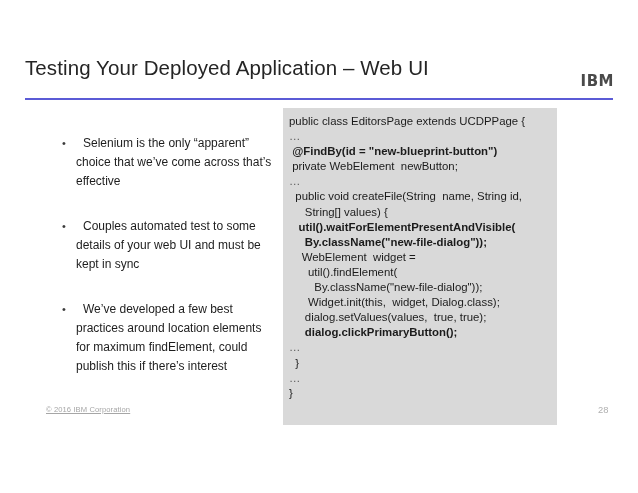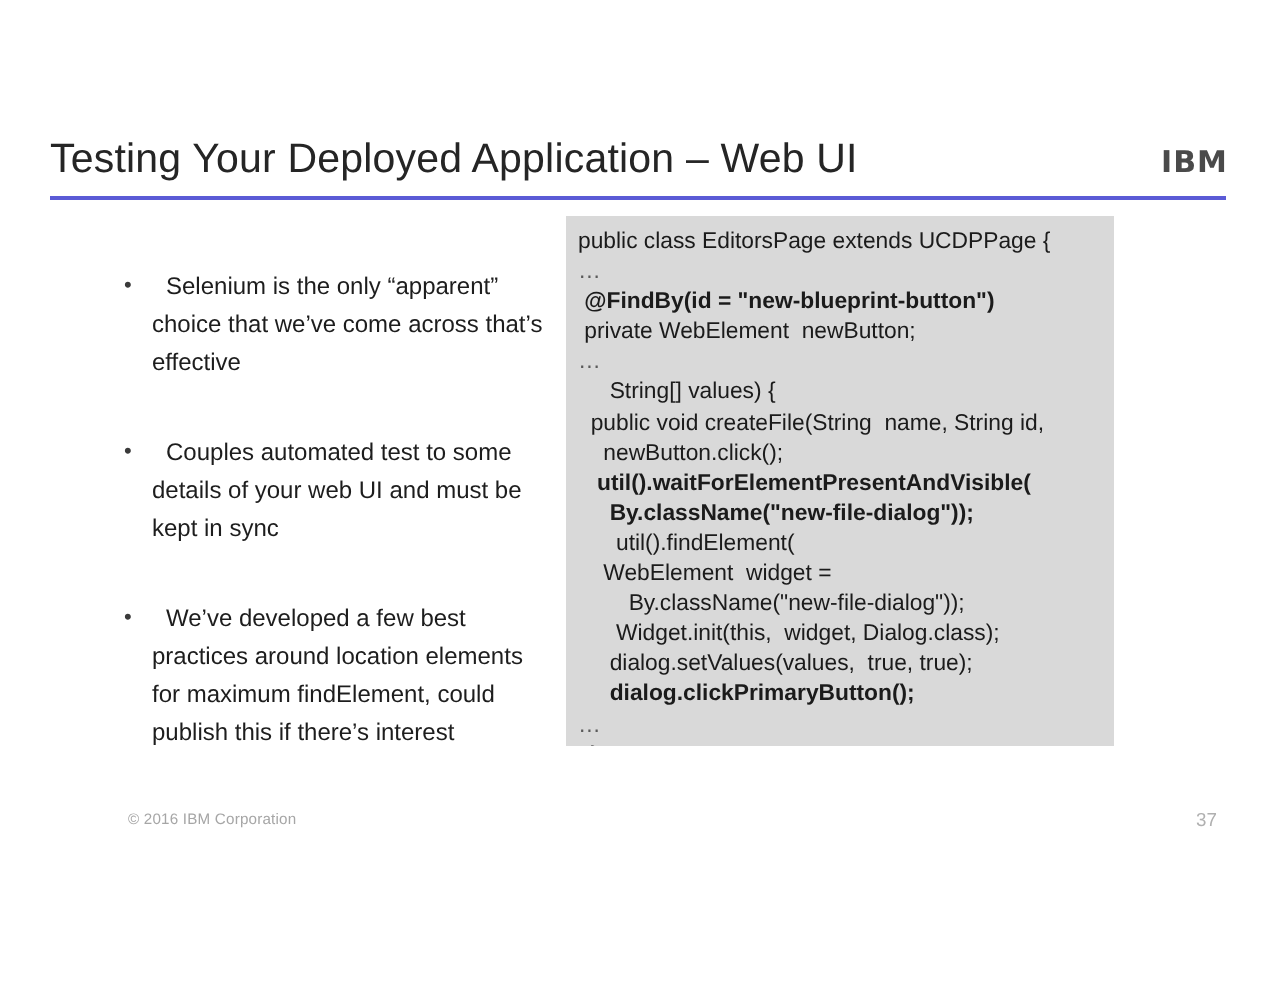--- a/index.html
+++ b/index.html
@@ -19,21 +19,21 @@
   .slide {
     position: absolute;
     inset: 0;
     background: #ffffff;
   }
 
   
   .title-block {
     position: absolute;
     left: 25px;
-    top: 68px;
+    top: 56px;
     width: 540px;
   }
   .slide-title {
     font-size: 20.5px;
     font-weight: 400;
     color: #252525;
     letter-spacing: 0.1px;
     white-space: nowrap;
     line-height: 1.15;
   }
@@ -97,21 +97,21 @@
     color: #1d1d1d;
     text-indent: 7px;
   }
 
   
   .code-panel {
     position: absolute;
     left: 283px;
     top: 108px;
     width: 274px;
-    height: 265px;
+    height: 317px;
     background: #d9d9d9;
     padding: 6px 8px 0 6px;
     box-sizing: border-box;
     overflow: hidden;
   }
   .code-line {
     font-family: "Liberation Sans", sans-serif;
     font-size: 11.4px;
     line-height: 15.1px;
     color: #1b1b1b;
@@ -121,25 +121,26 @@
   .code-line.dots {
     font-size: 11.4px;
     line-height: 15.1px;
     color: #5a5a5a;
     letter-spacing: 0.6px;
   }
 
   
   .footer-copyright {
     position: absolute;
-    left: 64px;
+    left: 46px;
     top: 405px;
     font-size: 7.6px;
     color: #a6a6a6;
     letter-spacing: 0.1px;
+    text-decoration: underline;
   }
   .footer-pagenum {
     position: absolute;
     left: 598px;
     top: 404px;
     font-size: 9.4px;
     color: #b0b0b0;
   }
 </style>
 </head>
@@ -172,34 +173,33 @@
     </div>
 
   </div>
 
   <div class="code-panel">
     <div class="code-line">public class EditorsPage extends UCDPPage {</div>
     <div class="code-line dots">…</div>
     <div class="code-line bold"> @FindBy(id = "new-blueprint-button")</div>
     <div class="code-line"> private WebElement  newButton;</div>
     <div class="code-line dots">…</div>
+    <div class="code-line">  public void createFile(String  name, String id,</div>
     <div class="code-line">     String[] values) {</div>
-    <div class="code-line">  public void createFile(String  name, String id,</div>
-    <div class="code-line">    newButton.click();</div>
     <div class="code-line bold">   util().waitForElementPresentAndVisible(</div>
     <div class="code-line bold">     By.className("new-file-dialog"));</div>
+    <div class="code-line">    WebElement  widget =</div>
     <div class="code-line">      util().findElement(</div>
-    <div class="code-line">    WebElement  widget =</div>
     <div class="code-line">        By.className("new-file-dialog"));</div>
     <div class="code-line">      Widget.init(this,  widget, Dialog.class);</div>
     <div class="code-line">     dialog.setValues(values,  true, true);</div>
     <div class="code-line bold">     dialog.clickPrimaryButton();</div>
     <div class="code-line dots">…</div>
     <div class="code-line">  }</div>
     <div class="code-line dots">…</div>
     <div class="code-line">}</div>
   </div>
 
   <div class="footer-copyright">© 2016 IBM Corporation</div>
 
-  <div class="footer-pagenum">37</div>
+  <div class="footer-pagenum">28</div>
 
 </div>
 
 </body></html>

